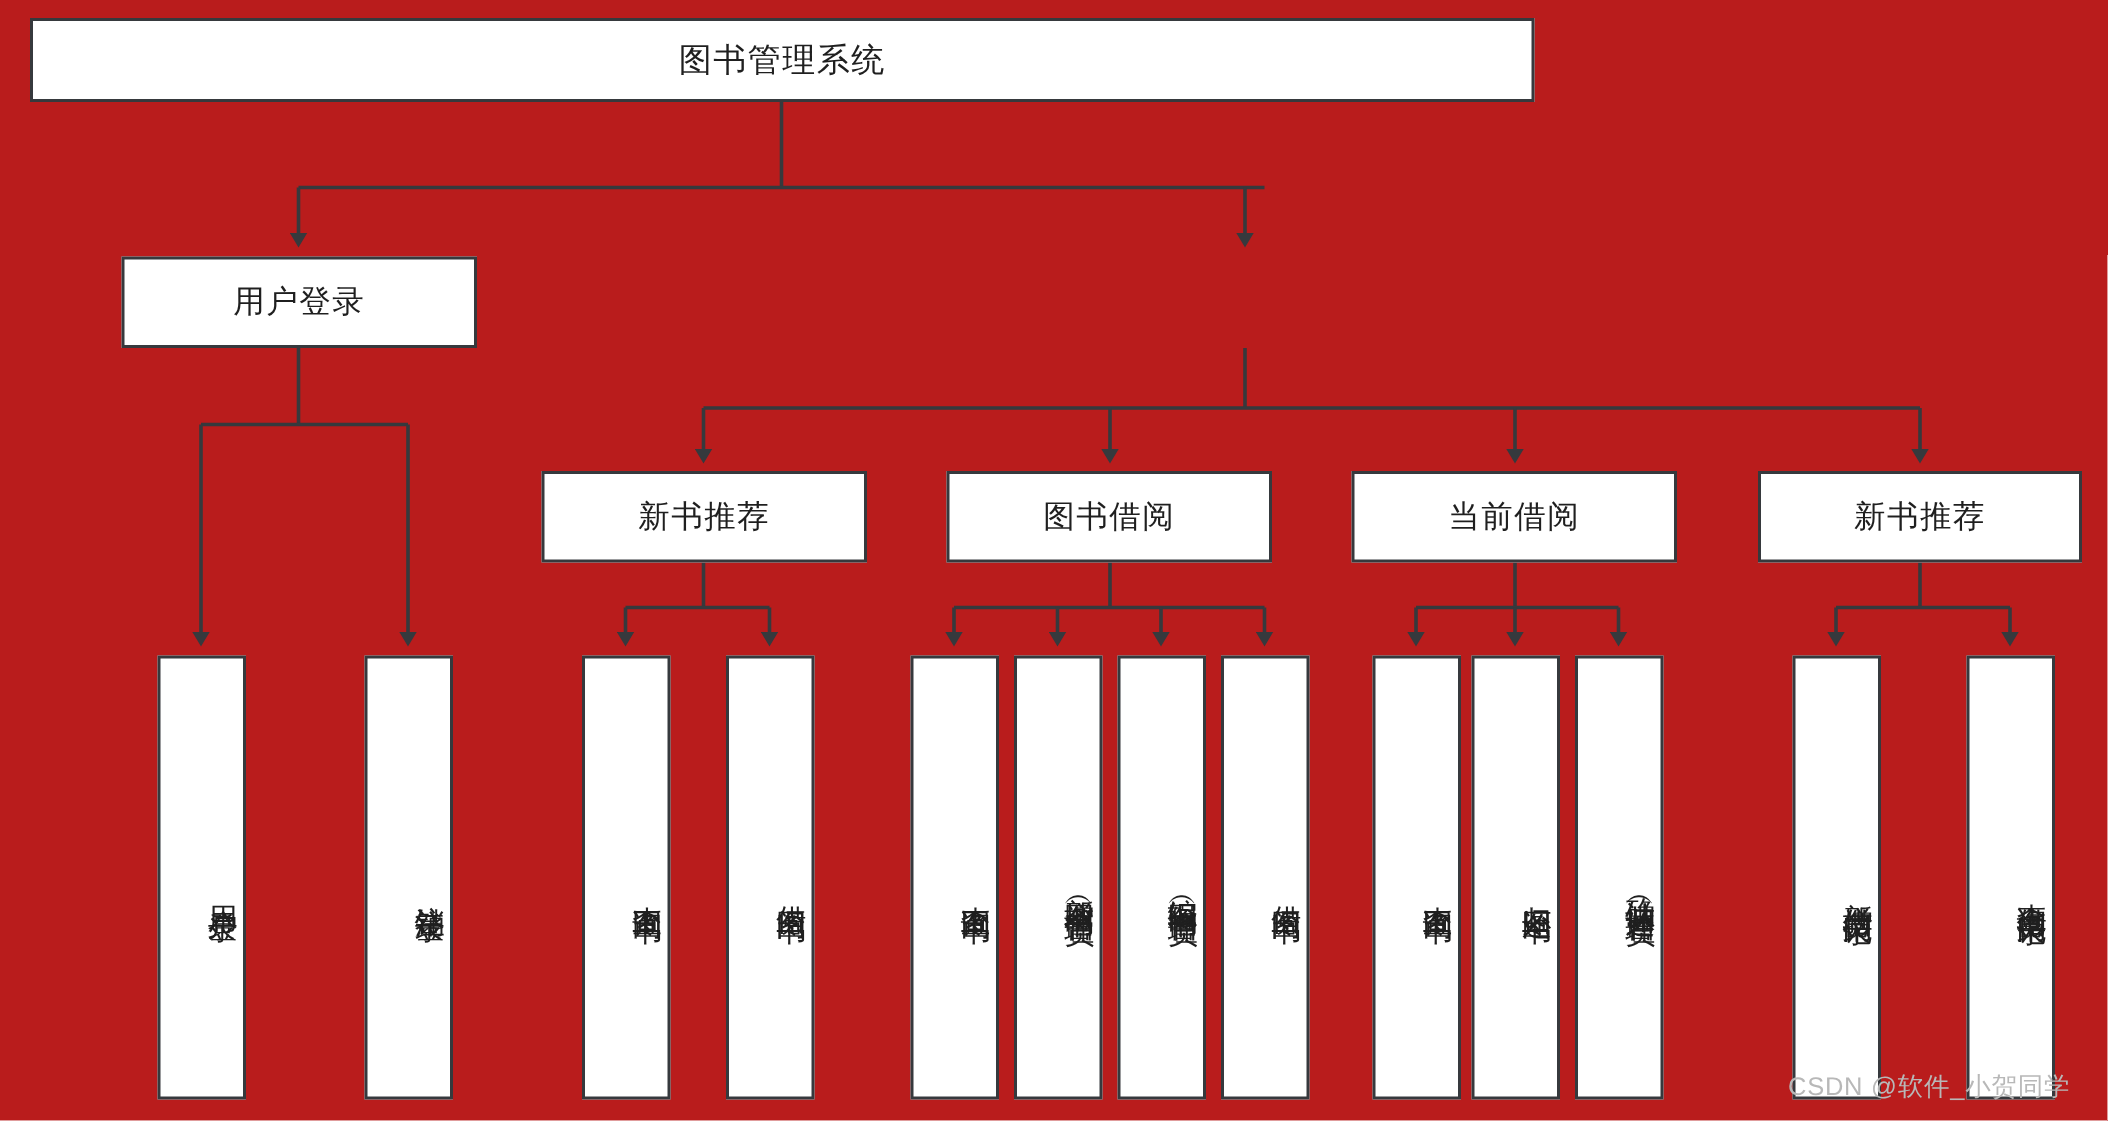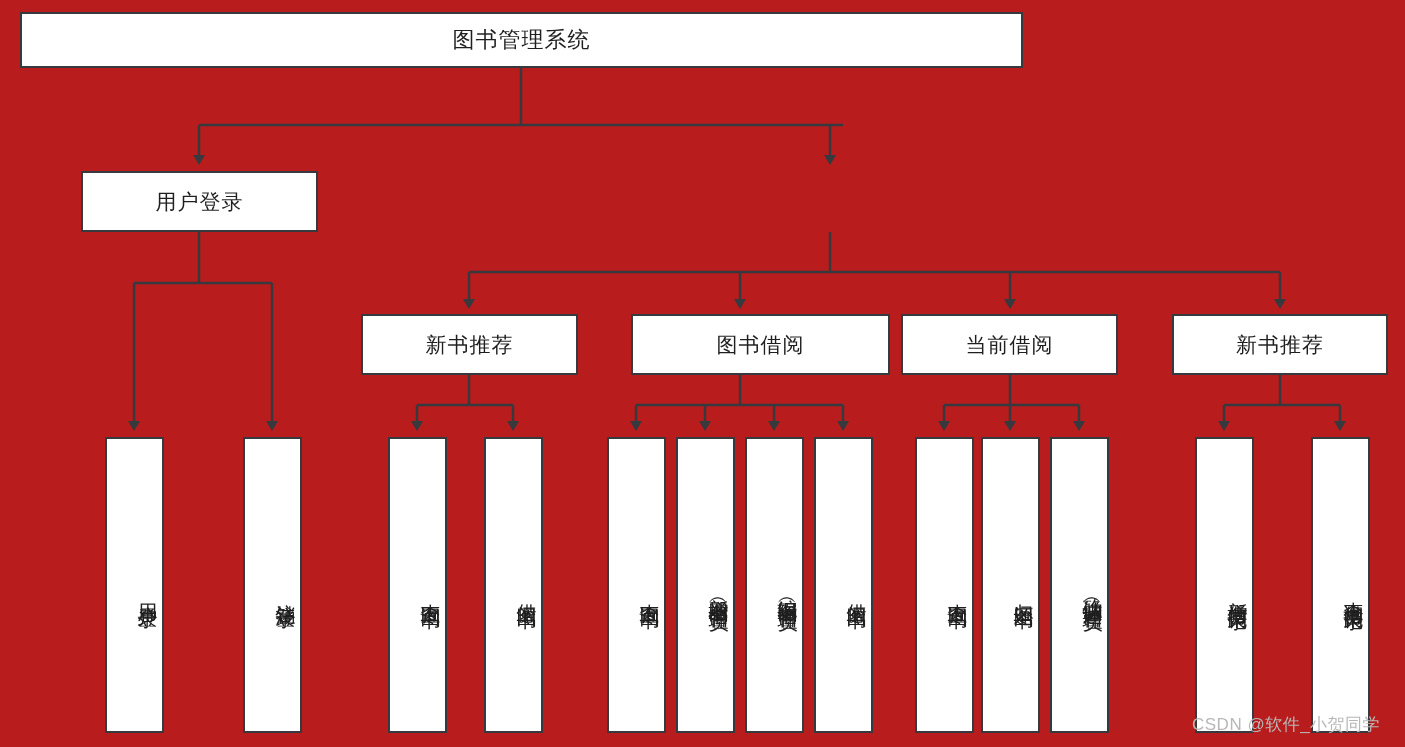--- a/index.html
+++ b/index.html
@@ -127,21 +127,21 @@
     <span>图书管理系统</span>
   </div>
 
   <div class="node h" style="left:81px; top:171px; width:237px; height:61px;">
     <span>用户登录</span>
   </div>
 
   <div class="node h" style="left:361px; top:314px; width:217px; height:61px;">
     <span>新书推荐</span>
   </div>
-  <div class="node h" style="left:631px; top:314px; width:259px; height:61px;text-align:center;">
+  <div class="node h" style="left:631px; top:314px; width:217px; height:61px;text-align:center;">
     <span>图书借阅</span>
   </div>
   <div class="node h" style="left:901px; top:314px; width:217px; height:61px;">
     <span>当前借阅</span>
   </div>
   <div class="node h" style="left:1172px; top:314px; width:216px; height:61px;">
     <span>新书推荐</span>
   </div>
 
   <div class="node v" style="left:105px; top:437px; width:59px; height:296px;">

